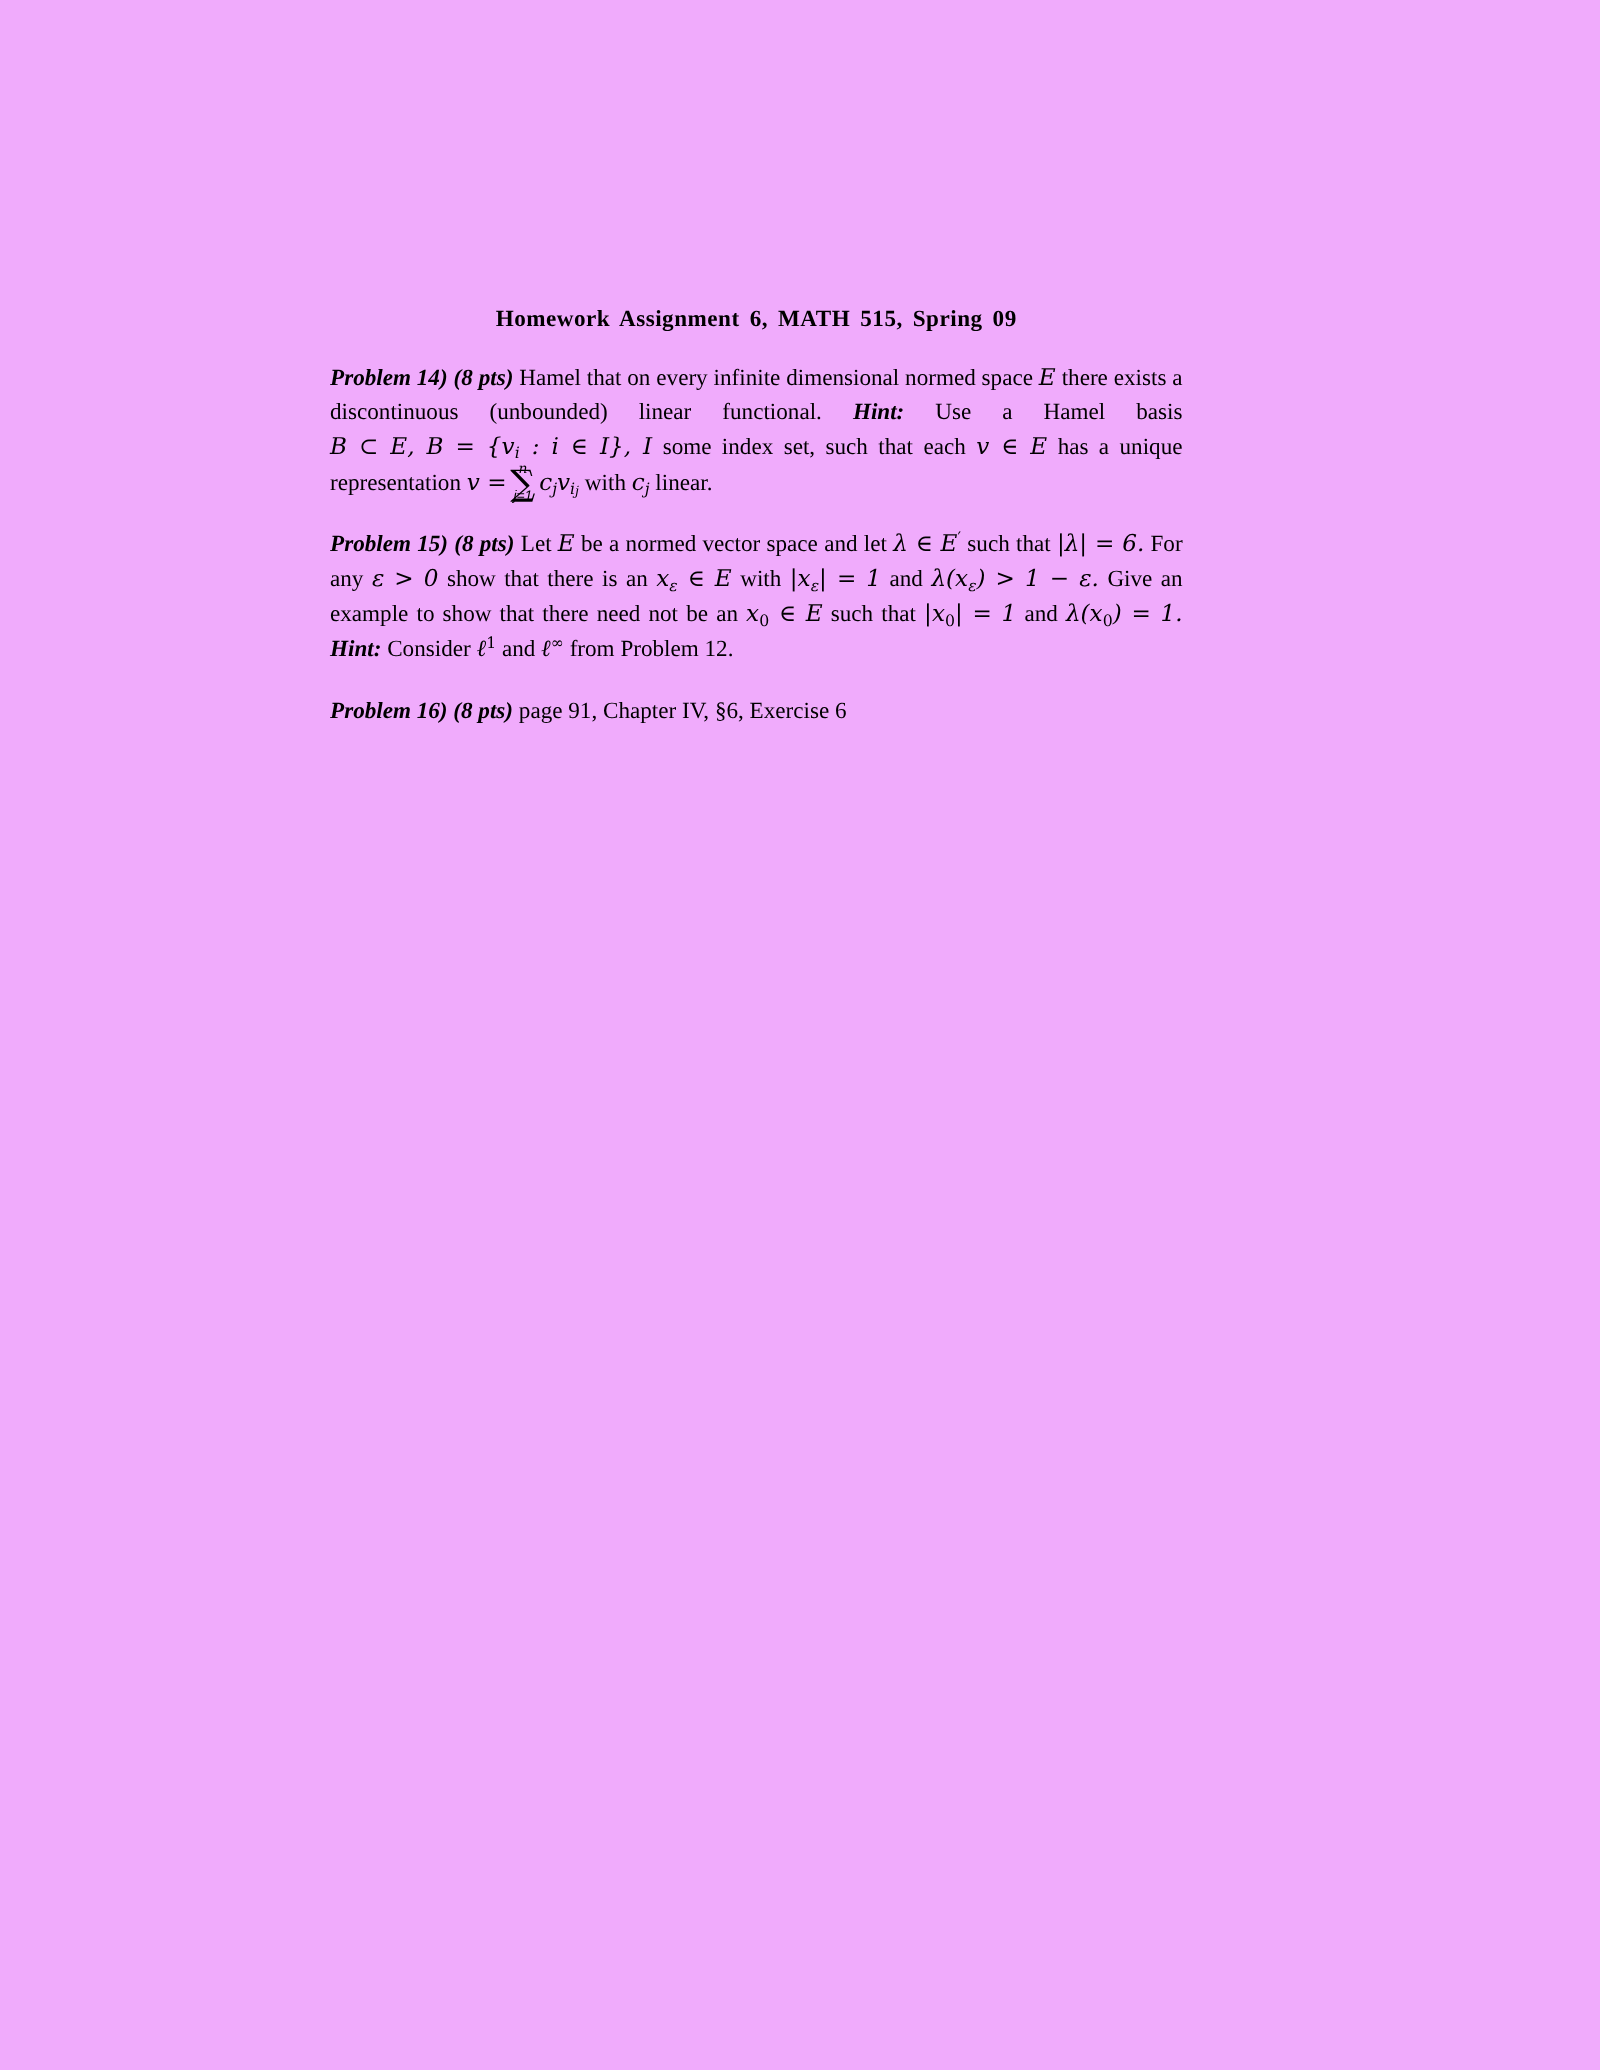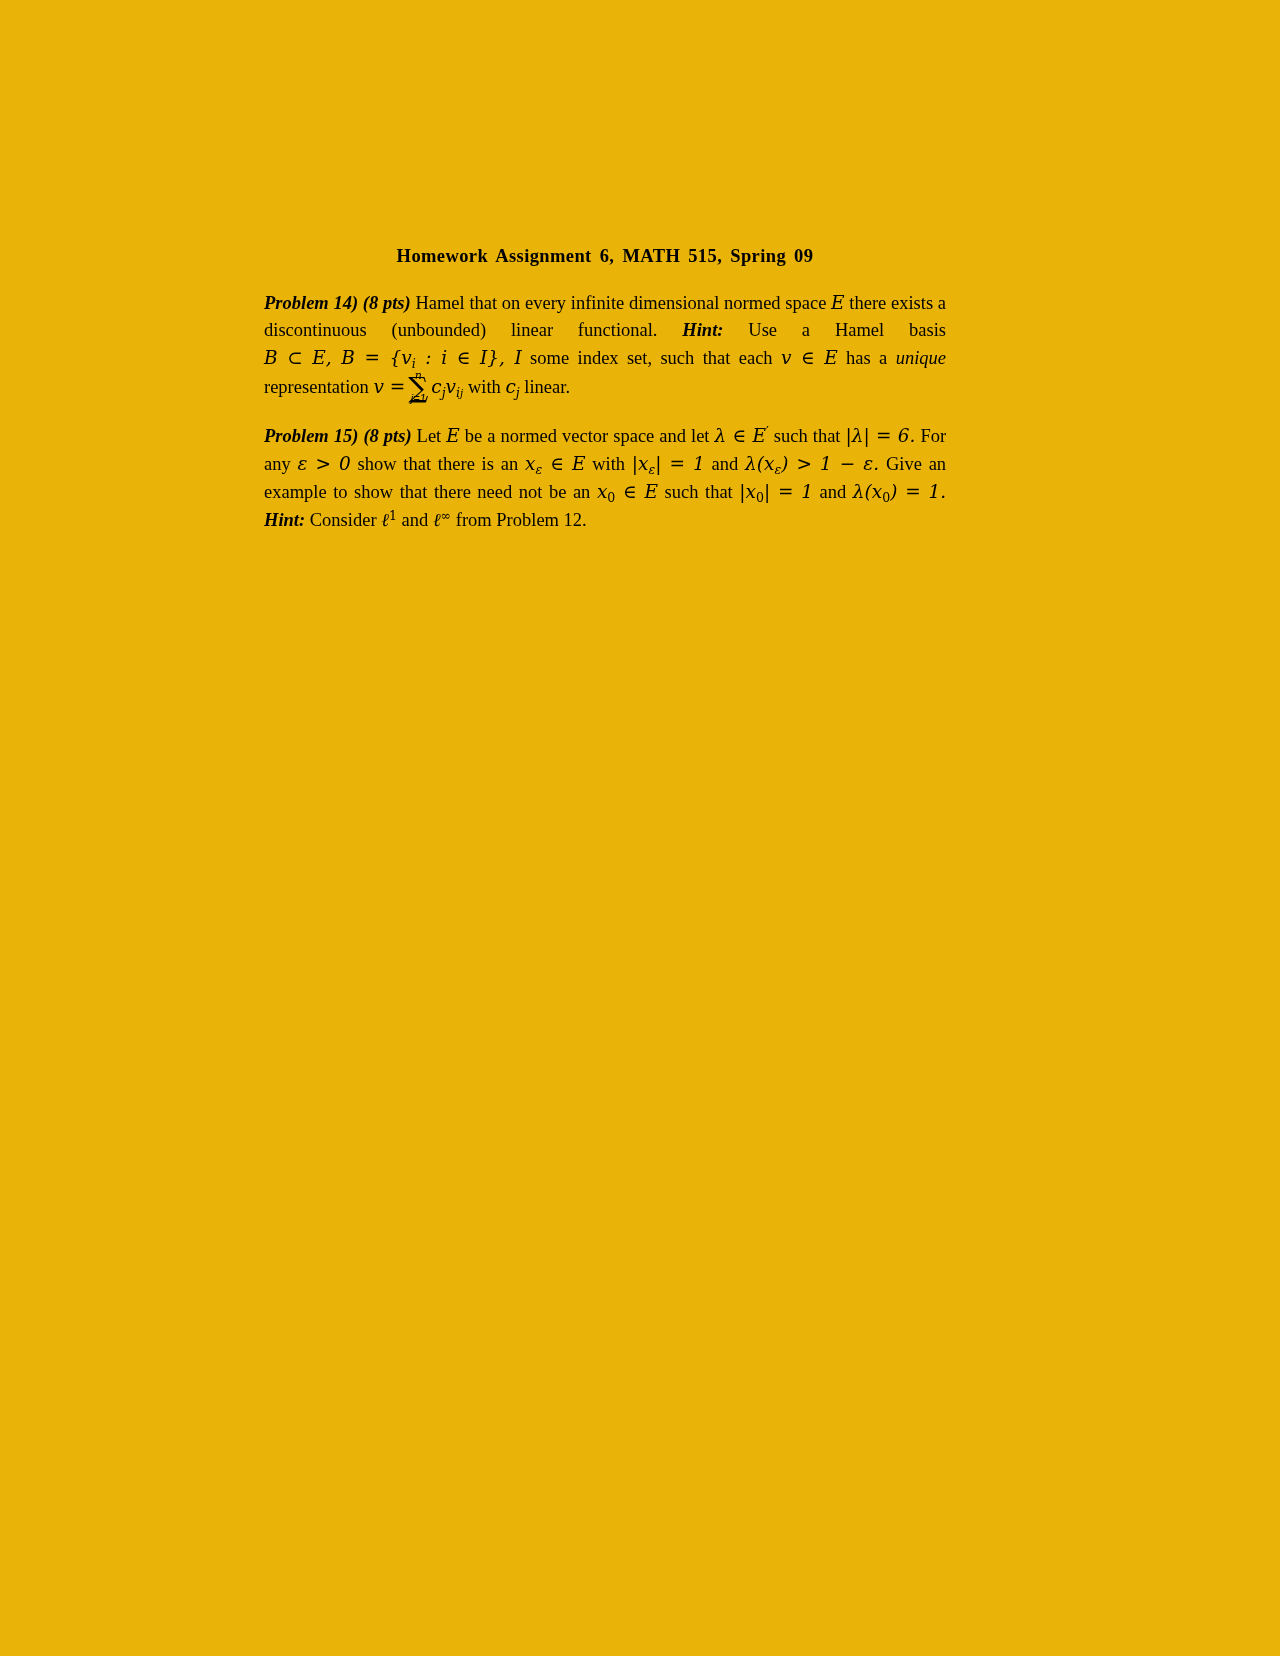--- a/index.html
+++ b/index.html
@@ -13,21 +13,21 @@
     font-family: "Liberation Serif", serif;
     color: #000000;
     position: relative;
     overflow: hidden;
   }
   .page {
     position: absolute;
     left: 0; top: 0;
     width: 1280px;
     height: 1656px;
-    background: #eab308;
+    background: #f0abfc;
   }
   .content {
     position: absolute;
     left: 264px;
     top: 246px;
     width: 682px;
   }
   .doc-title {
     font-size: 18.5px;
     font-weight: bold;
@@ -38,21 +38,21 @@
   }
   .para {
     font-size: 18.5px;
     line-height: 1.47;
     text-align: justify;
     text-justify: inter-word;
     margin: 0 0 21px 0;
   }
   .para:last-child { margin-bottom: 0; }
   .bold { font-weight: bold; font-style: italic; }
-  .it { font-style: italic; }
+  .it { }
   .mi {
     font-family: "DejaVu Serif", serif;
     font-style: italic;
   }
   .mr {
     font-family: "DejaVu Serif", serif;
     font-style: normal;
   }
   sub {
     font-size: 0.68em;
@@ -157,15 +157,20 @@
       <span>and</span>
       <span class="nowrap"><span class="mi">λ(x</span><sub class="mr">0</sub><span class="mi">) = 1.</span></span>
       <span class="bold">Hint:</span>
       <span>Consider</span>
       <span class="nowrap"><span class="mi">ℓ</span><sup class="mr">1</sup></span>
       <span>and</span>
       <span class="nowrap"><span class="mi">ℓ</span><sup class="mr">∞</sup></span>
       <span>from Problem 12.</span>
     </p>
 
+    <p class="para">
+      <span class="bold">Problem 16)</span>
+      <span class="bold">(8 pts)</span>
+      <span>page 91, Chapter IV, §6, Exercise 6</span>
+    </p>
 
   </div>
 </div>
 
 </body></html>

